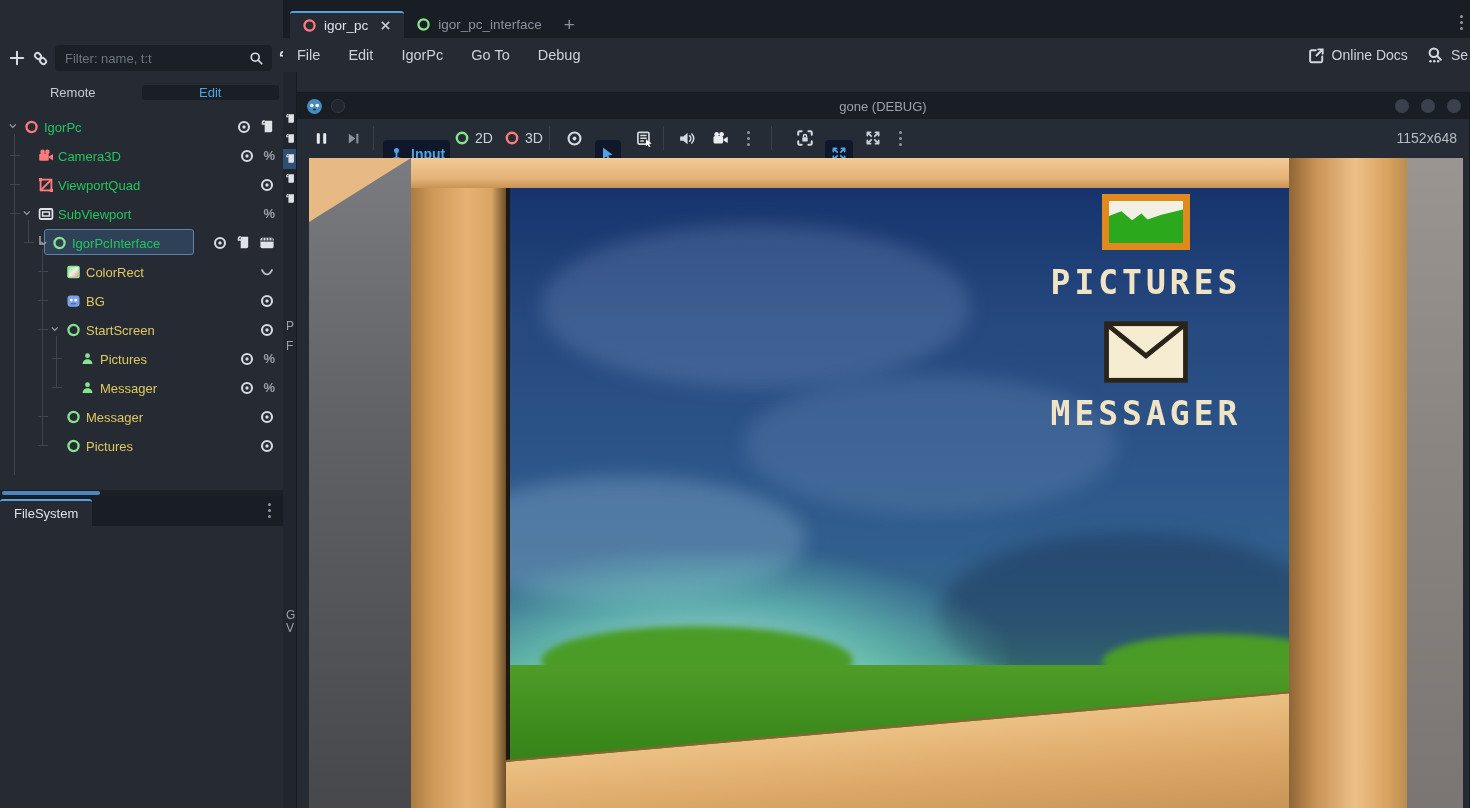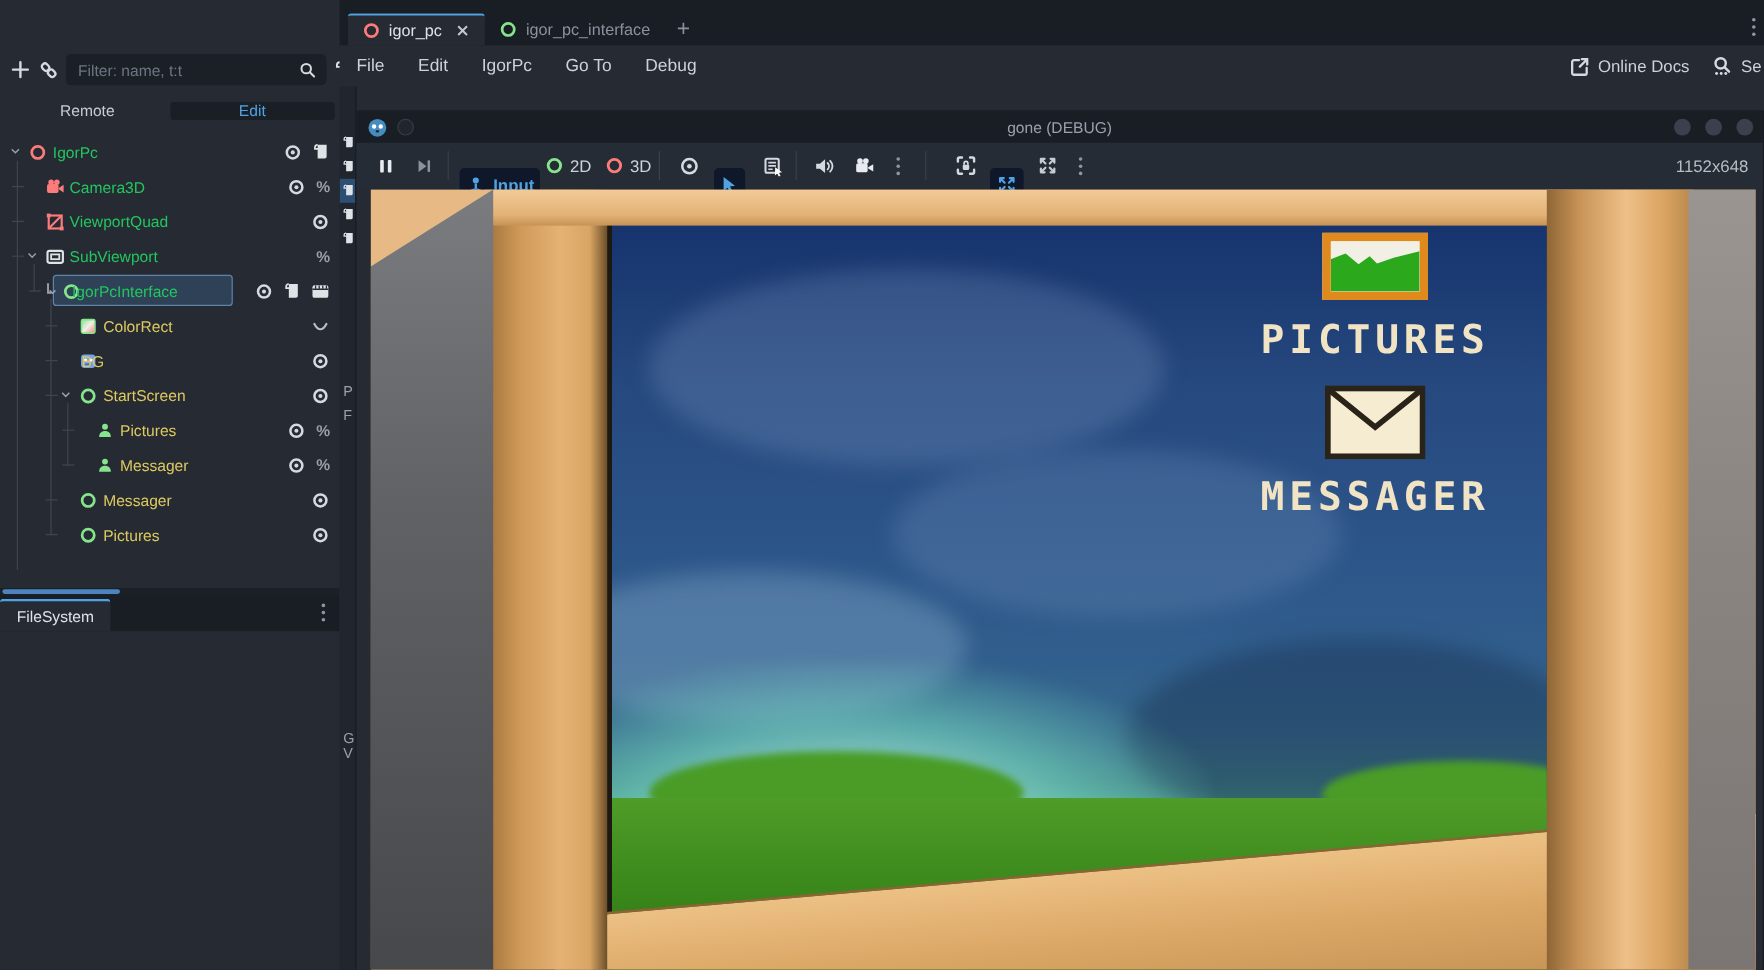--- a/index.html
+++ b/index.html
@@ -272,21 +272,21 @@
             <svg width="16" height="16" viewBox="0 0 16 16" fill="none">
               <path d="M4 1v8h3" stroke="#9aa1ab" stroke-width="1.6" fill="none"></path>
               <path d="M8 7.5l3 3 3-3" stroke="#9aa1ab" stroke-width="1.6" fill="none" transform="translate(-1,1) scale(0.8)"></path>
             </svg>
           </span>
           <span class="nico ico" style="left:52px;">
             <svg width="15" height="15" viewBox="0 0 16 16" fill="none">
               <circle cx="8" cy="8" r="5.4" stroke="#86e58c" stroke-width="2.4"></circle>
             </svg>
           </span>
-          <span class="lbl c-white" style="left:60px;">IgorPcInterface</span>
+          <span class="lbl c-white" style="left:72px;">IgorPcInterface</span>
           <span class="badges">
             <span class="ico">
               <svg width="16" height="16" viewBox="0 0 16 16" fill="none">
                 <rect x="1.4" y="2.8" width="13.2" height="10.4" rx="1.6" fill="#dfe3e8"></rect>
                 <path d="M1.4 6h13.2" stroke="#262b33" stroke-width="1.2"></path>
                 <path d="M4 3v2.6M7 3v2.6M10 3v2.6M13 3v2.6" stroke="#262b33" stroke-width="1.1"></path>
               </svg>
             </span>
             <span class="ico">
               <svg width="15" height="15" viewBox="0 0 16 16" fill="none">
@@ -328,21 +328,21 @@
         <div class="trow">
           <div class="guide" style="left:38px;top:14px;width:10px;height:1px;"></div>
           <span class="nico ico" style="left:66px;">
             <svg width="15" height="15" viewBox="0 0 16 16" fill="none">
               <rect x="1.6" y="2" width="12.8" height="12" rx="3" fill="#7aa2e8"></rect>
               <circle cx="5.6" cy="7" r="1.5" fill="#fff"></circle>
               <circle cx="10.4" cy="7" r="1.5" fill="#fff"></circle>
               <rect x="5" y="10" width="6" height="1.8" rx="0.9" fill="#4a6db0"></rect>
             </svg>
           </span>
-          <span class="lbl c-yellow" style="left:68px;">BG</span>
+          <span class="lbl c-yellow" style="left:86px;">BG</span>
           <span class="badges">
             <span class="ico">
               <svg width="16" height="16" viewBox="0 0 16 16" fill="none">
                 <circle cx="8" cy="8" r="5" stroke="#d5dae0" stroke-width="2.1"></circle>
                 <circle cx="8" cy="8" r="1.7" fill="#d5dae0"></circle>
               </svg>
             </span>
           </span>
         </div>
         <div class="trow">

